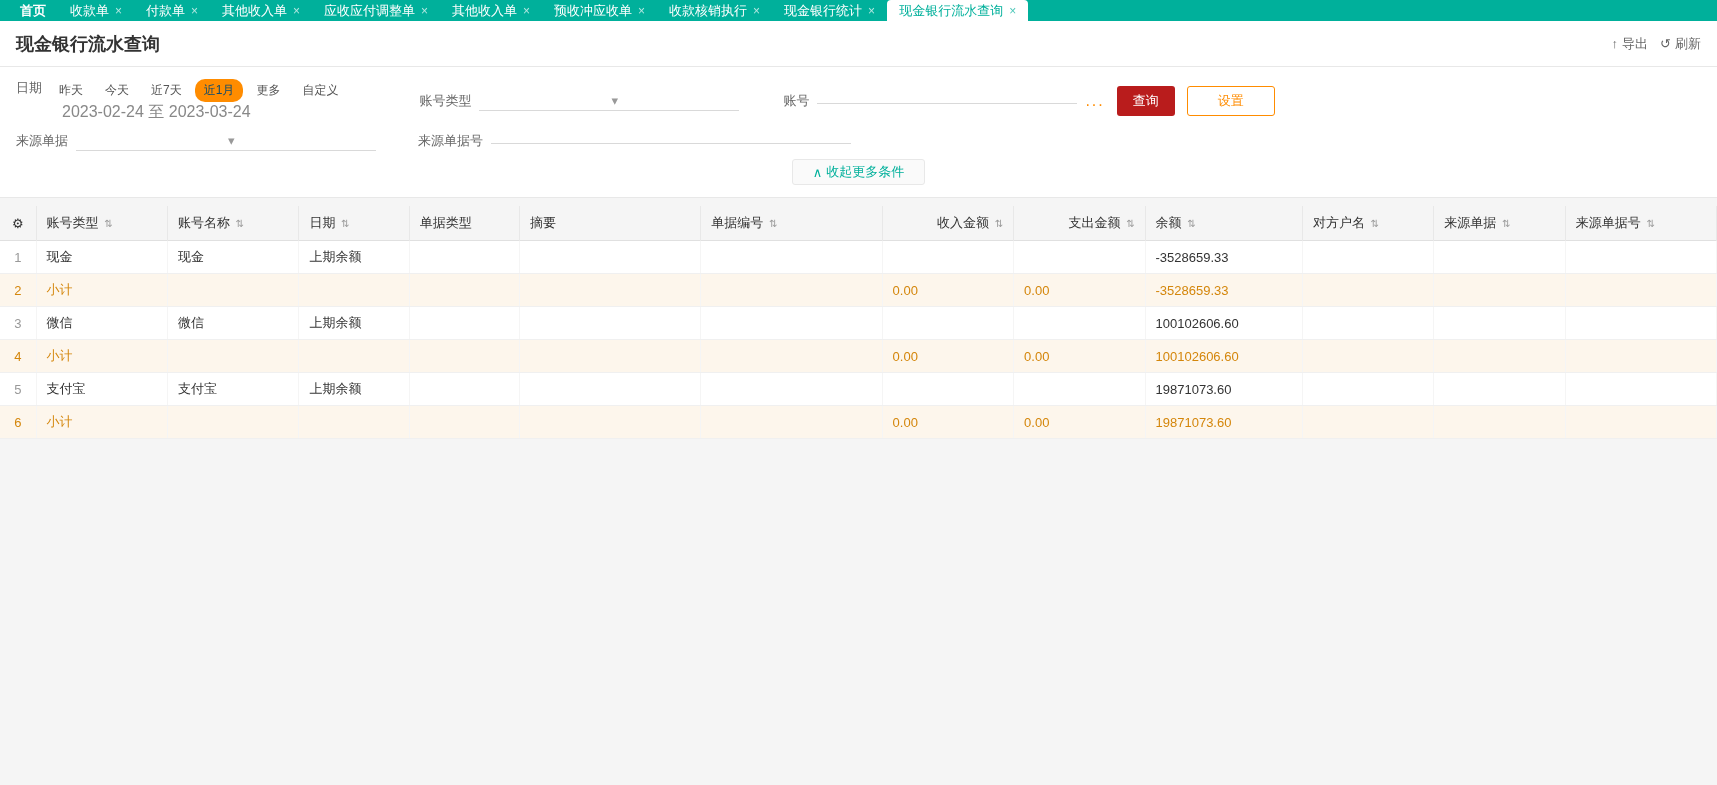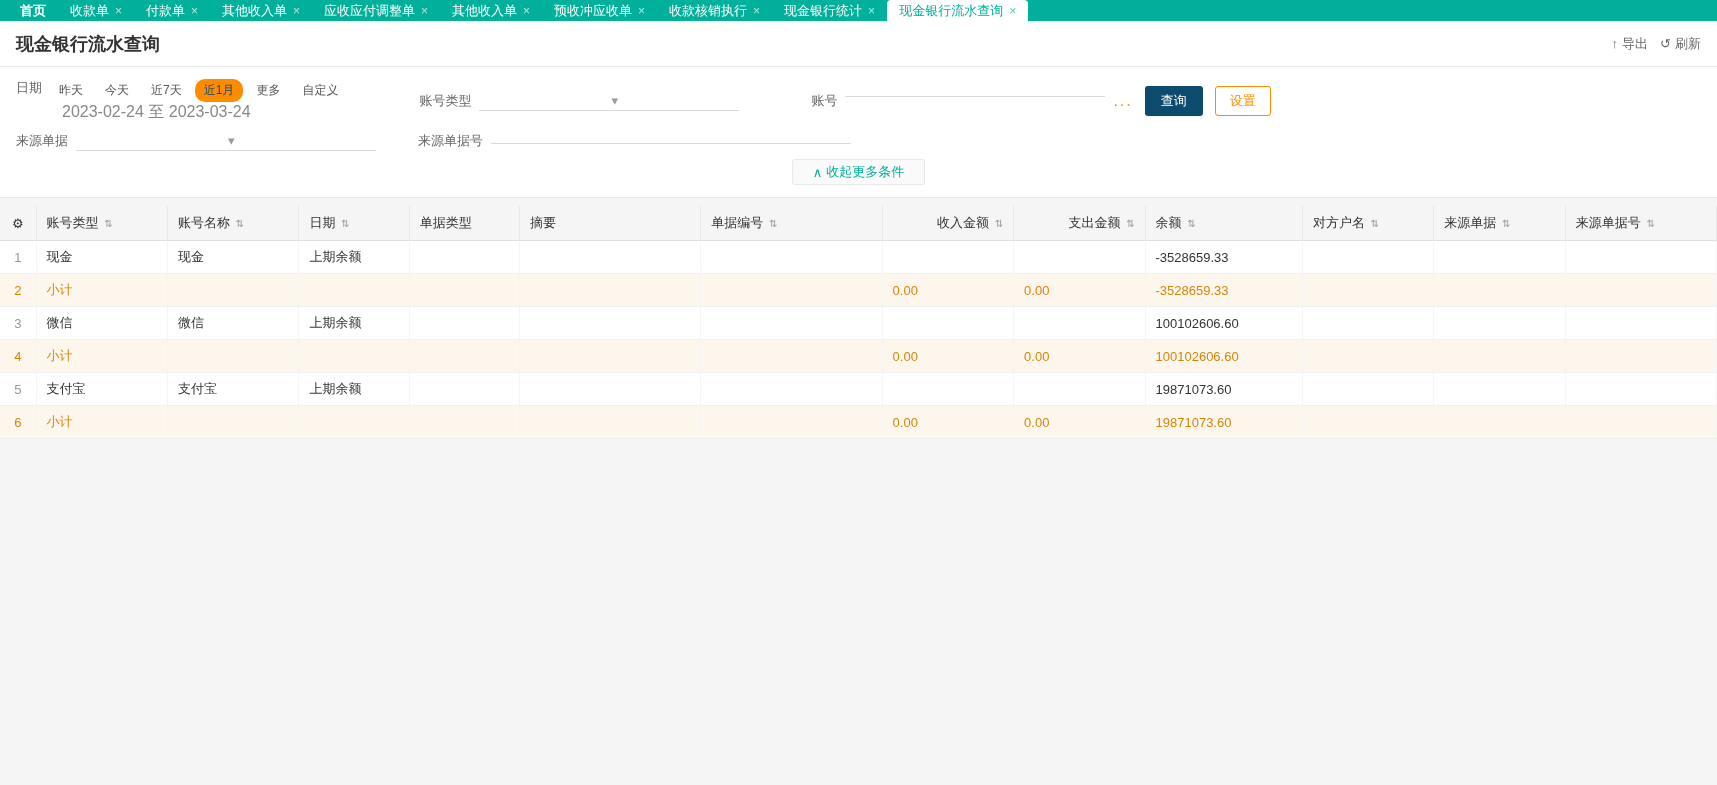--- a/index.html
+++ b/index.html
@@ -134,33 +134,33 @@
       gap: 4px;
       color: #00b09b;
       cursor: pointer;
       font-size: 13px;
       border: 1px solid #e8e8e8;
       padding: 3px 20px;
       border-radius: 3px;
       background: #fafafa;
     }
     .query-btn {
-      background: #0c4a6e;
+      background: #b91c1c;
       color: #fff;
       border: none;
       padding: 6px 16px;
       border-radius: 3px;
       cursor: pointer;
       font-size: 13px;
     }
     .settings-btn {
       background: #fff;
       color: #ff8c00;
       border: 1px solid #ff8c00;
-      padding: 5px 14px;
+      padding: 5px 30px;
       border-radius: 3px;
       cursor: pointer;
       font-size: 13px;
     }
     .more-dots {
       color: #ff8c00;
       cursor: pointer;
       font-size: 16px;
       letter-spacing: 2px;
     }
@@ -287,21 +287,21 @@
     </div>
 
     <div style="display:flex;align-items:center;gap:8px;margin-left:60px;">
       <span class="filter-label">账号类型</span>
       <div class="filter-select" style="min-width:260px;">
         <span></span>
         <span>▾</span>
       </div>
     </div>
 
-    <div style="display:flex;align-items:flex-start;gap:8px;margin-left:60px;">
+    <div style="display:flex;align-items:center;gap:8px;margin-left:32px;">
       <span class="filter-label">账号</span>
       <div class="filter-select" style="min-width:260px;">
         <span></span>
       </div>
       <span class="more-dots">...</span>
     </div>
 
     <button class="query-btn">查询</button>
     <button class="settings-btn">设置</button>
   </div>

